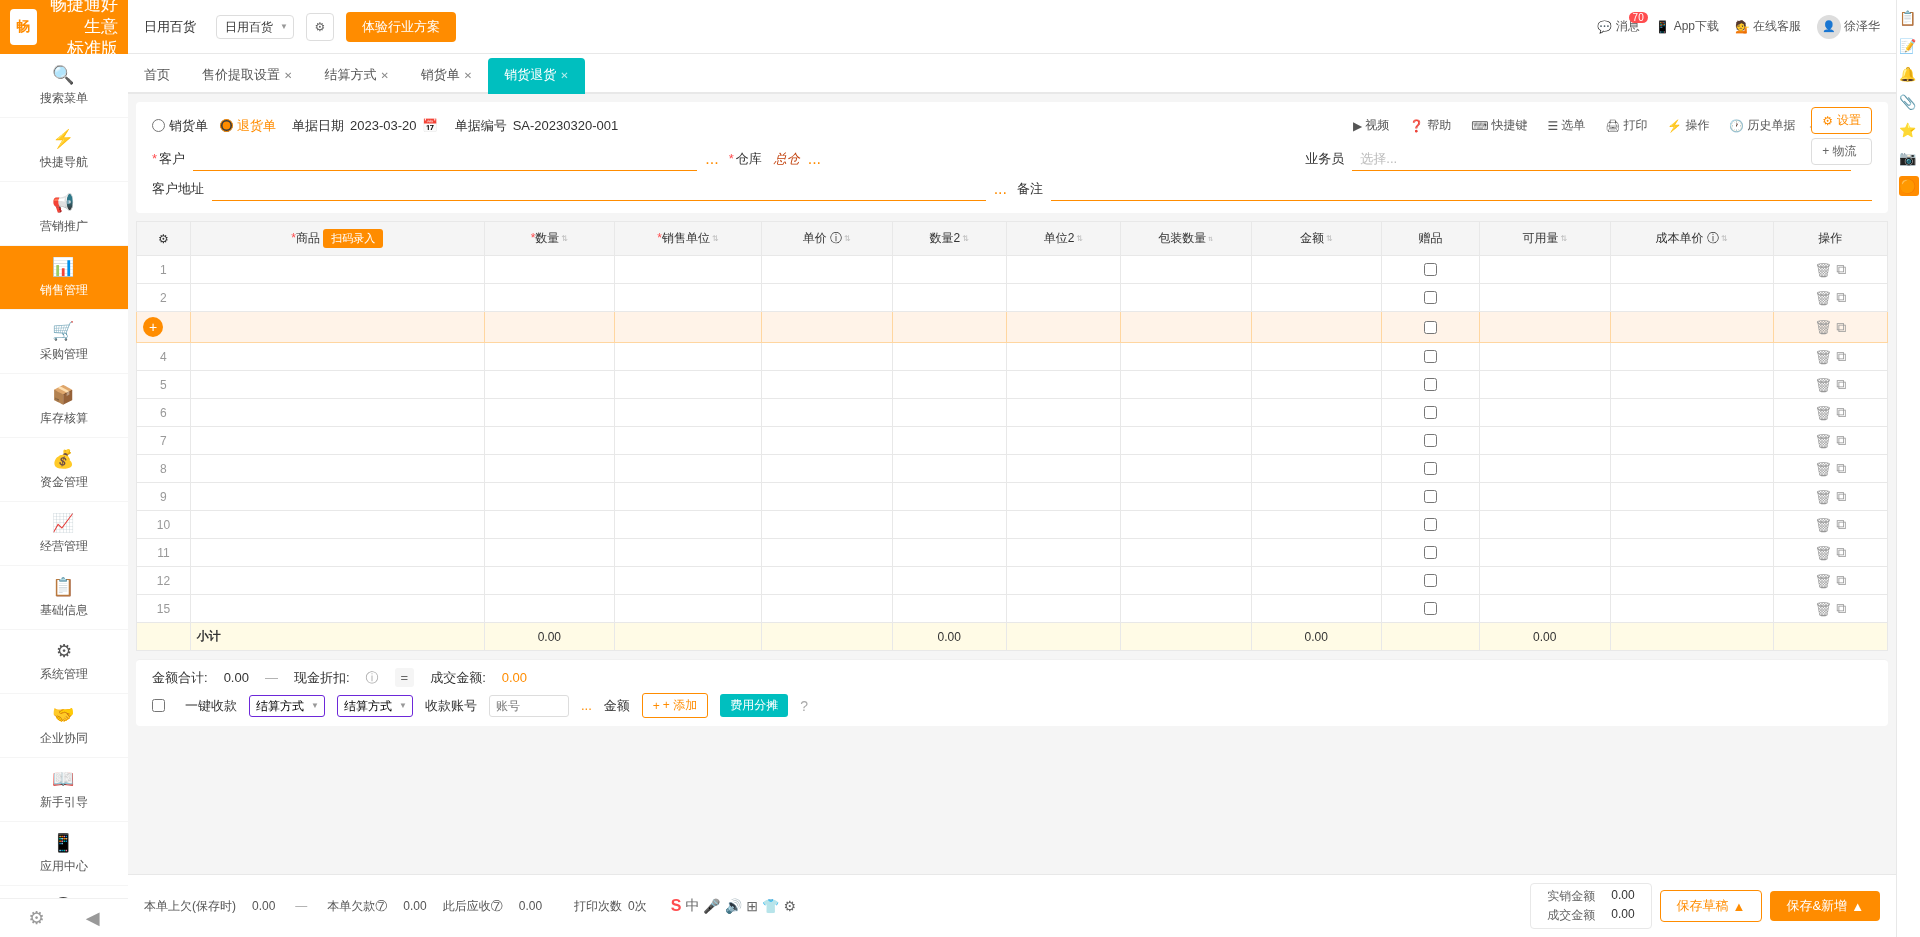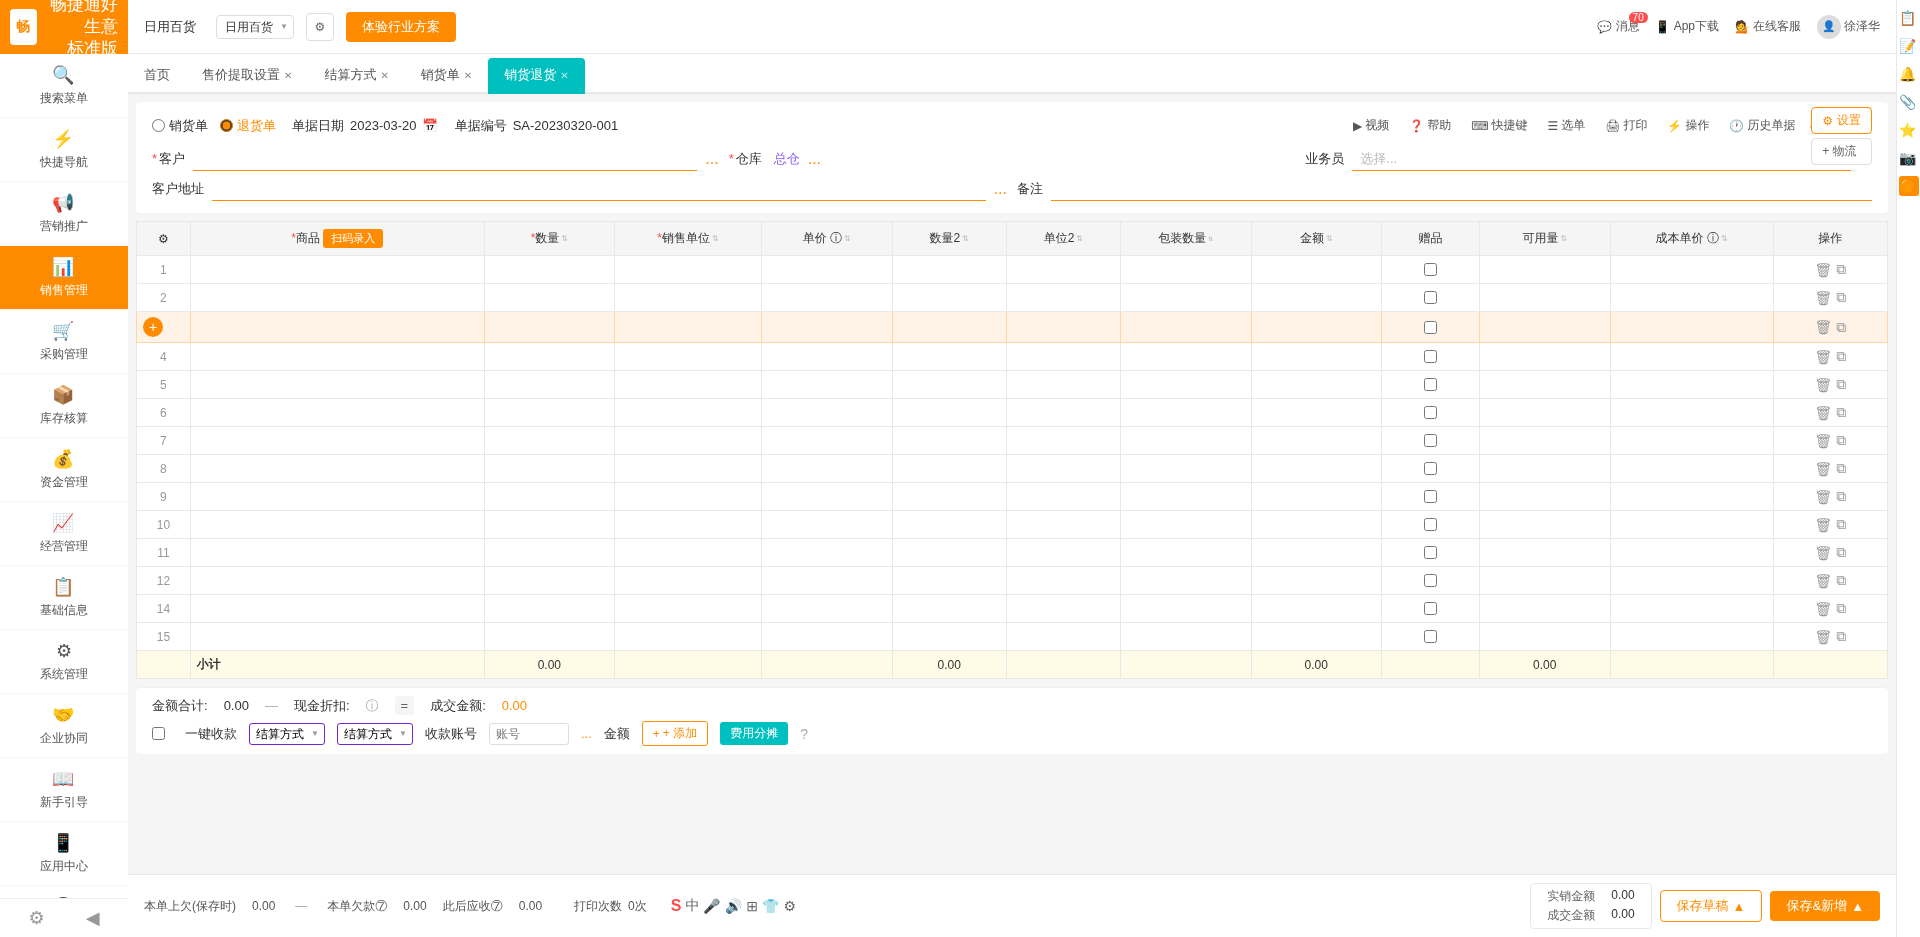--- a/index.html
+++ b/index.html
@@ -291,21 +291,21 @@
       </div>
 
       <div style="display:grid;grid-template-columns:1fr 1fr 1fr;gap:10px;align-items:center;position:relative;">
         <div class="form-input-group">
           <span class="form-label required">客户</span>
           <input class="form-input" placeholder="" style="width: 180px;">
           <span class="form-dots">...</span>
         </div>
         <div class="form-input-group">
           <span class="form-label required">仓库</span>
-          <span style="font-size:13px;color:#8b5cf6;margin-left:4px;">总仓</span>
+          <span style="font-size:13px;color:#c2410c;margin-left:4px;font-style:italic;">总仓</span>
           <span class="form-dots">...</span>
         </div>
         <div class="form-input-group">
           <span class="form-label">业务员</span>
           <input class="form-input" placeholder="选择..." style="width: 180px;">
           <span class="form-dots">...</span>
         </div>
 
         <div style="position:absolute;right:0;top:-40px;display:flex;flex-direction:column;gap:4px;">
           <button class="form-side-btn orange">
@@ -639,44 +639,20 @@
       <td></td>
       <td></td>
       <td>
         <div class="action-cell">
           <span class="action-icon">🗑</span>
           <span class="action-icon">⧉</span>
         </div>
       </td>
     </tr>
             <tr>
-      <td class="row-num">14</td>
-      <td></td>
-      <td></td>
-      <td></td>
-      <td></td>
-      <td></td>
-      <td></td>
-      <td></td>
-      <td></td>
-      <td>
-                <div class="checkbox-cell">
-                  <input type="checkbox" style="accent-color: rgb(170, 170, 170);">
-                </div>
-              </td>
-      <td></td>
-      <td></td>
-      <td>
-        <div class="action-cell">
-          <span class="action-icon">🗑</span>
-          <span class="action-icon">⧉</span>
-        </div>
-      </td>
-    </tr>
-            <tr>
       <td class="row-num">15</td>
       <td></td>
       <td></td>
       <td></td>
       <td></td>
       <td></td>
       <td></td>
       <td></td>
       <td></td>
       <td>

